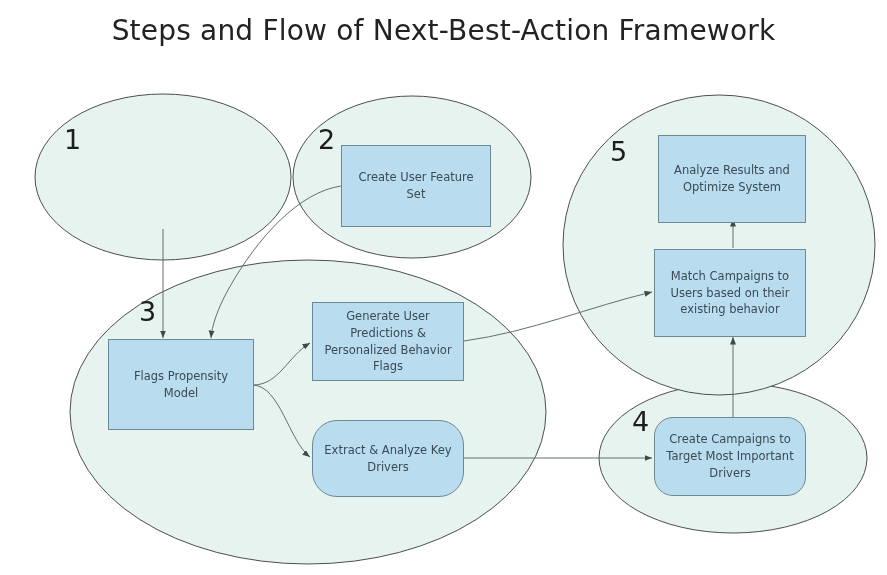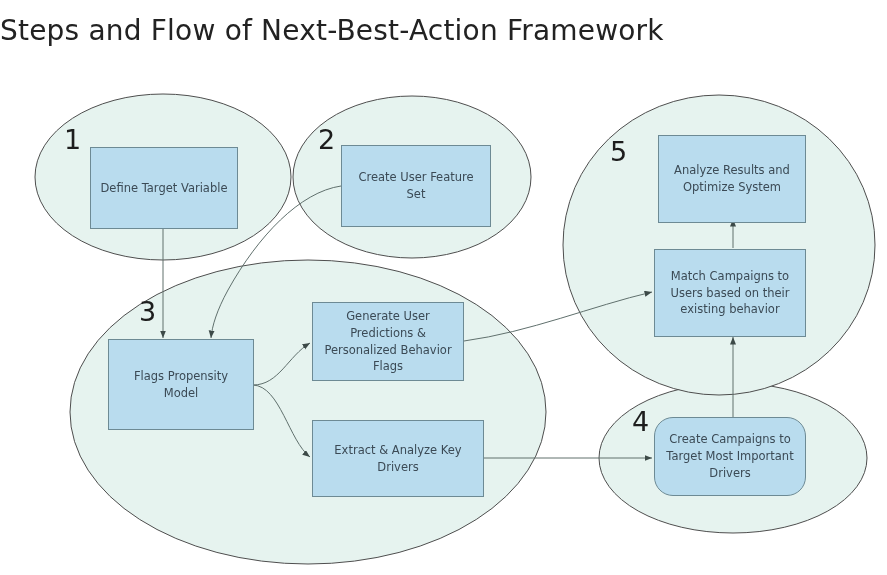--- a/index.html
+++ b/index.html
@@ -19,20 +19,21 @@
     position: relative;
     width: 887px;
     height: 575px;
     background: #ffffff;
   }
   #diagram-title {
     position: absolute;
     left: 0;
     top: 14px;
     width: 887px;
+    text-align: center;
     font-size: 28px;
     font-weight: 400;
     color: #222222;
     letter-spacing: 0.2px;
     font-family: "DejaVu Sans", sans-serif;
   }
   svg#wires {
     position: absolute;
     left: 0;
     top: 0;
@@ -110,29 +111,28 @@
 
     <path class="edge-path" d="M 733,248 L 733,240 L 733,219" marker-end="url(#arrow)"></path>
   </svg>
 
   <div class="cluster-number" style="left:64px; top:126px;">1</div>
   <div class="cluster-number" style="left:318px; top:126px;">2</div>
   <div class="cluster-number" style="left:139px; top:298px;">3</div>
   <div class="cluster-number" style="left:632px; top:408px;">4</div>
   <div class="cluster-number" style="left:610px; top:138px;">5</div>
 
-  <div class="node-box" style="left:90px; top:147px; width:148px; height:82px;">Define Target Variable</div>
 
   <div class="node-box" style="left:341px; top:145px; width:150px; height:82px;">Create User Feature Set</div>
 
   <div class="node-box" style="left:108px; top:339px; width:146px; height:91px;">Flags Propensity Model</div>
 
   <div class="node-box" style="left:312px; top:302px; width:152px; height:79px;">Generate User Predictions &amp; Personalized Behavior Flags</div>
 
-  <div class="node-box" style="left:312px; top:420px; width:172px; height:77px;">Extract &amp; Analyze Key Drivers</div>
+  <div class="node-box" style="left:312px; top:420px; width:152px; height:77px;border-radius:25px;">Extract &amp; Analyze Key Drivers</div>
 
   <div class="node-box" style="left:654px; top:417px; width:152px; height:79px;border-radius:19px;">Create Campaigns to Target Most Important Drivers</div>
 
   <div class="node-box" style="left:654px; top:249px; width:152px; height:88px;">Match Campaigns to Users based on their existing behavior</div>
 
   <div class="node-box" style="left:658px; top:135px; width:148px; height:88px;">Analyze Results and Optimize System</div>
 
 </div>
 
 </body></html>

